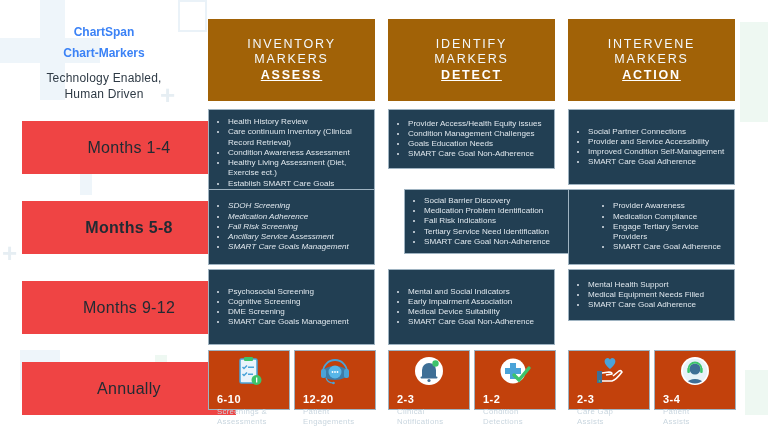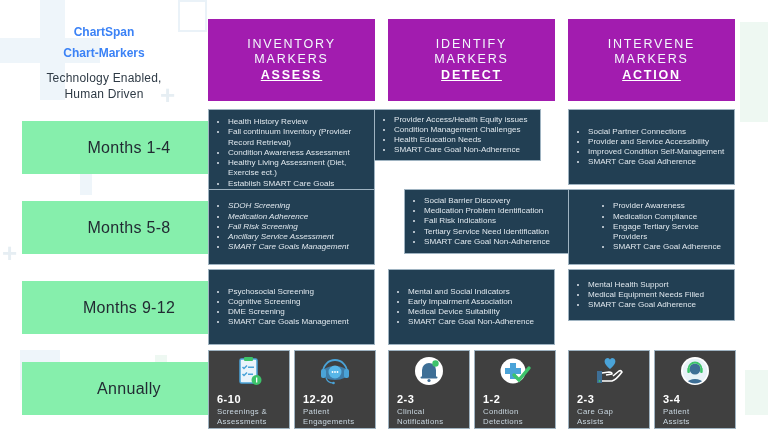--- a/index.html
+++ b/index.html
@@ -12,44 +12,44 @@
     .bg-cross.g { background: #eef8f2; }
     .bg-cross-outline { position: absolute; border: 2px solid #eaf2f8; z-index: 0; }
     .bg-plus { position: absolute; color: #e6eef3; font-size: 26px; font-weight: bold; z-index: 0; line-height: 1; }
 
     .brand { position: absolute; left: 20px; top: 22px; width: 168px; text-align: center; z-index: 2; }
     .brand-title { color: #3b82f6; font-weight: bold; font-size: 12px; line-height: 21px; }
     .brand-sub { color: #2e3a45; font-size: 12px; line-height: 16px; margin-top: 6px; letter-spacing: 0.2px; }
 
     .col-header {
       position: absolute; top: 19px; width: 167px; height: 82px;
-      background: #a21caf; color: #f3f9fd; text-align: center;
+      background: #a16207; color: #f3f9fd; text-align: center;
       display: flex; flex-direction: column; justify-content: center; z-index: 2;
       font-size: 12.5px; letter-spacing: 1.8px; line-height: 15.5px;
     }
     .col-header .strong { font-weight: bold; color: #ffffff; text-decoration: underline; }
 
     .row-label {
       position: absolute; left: 22px; width: 214px; height: 53px;
-      background: #86efac; color: #222b33; font-size: 16px;
+      background: #ef4444; color: #222b33; font-size: 16px;
       display: flex; align-items: center; justify-content: center; z-index: 2;
       letter-spacing: 0.3px;
     }
 
     .cell {
       position: absolute; width: 167px; background: #223f53; z-index: 2;
       border: 1px solid #9fb3c1; box-sizing: border-box;
       display: flex; align-items: center; padding-left: 7px; padding-right: 3px;
     }
     .cell ul { margin: 0; padding: 0 0 0 12px; color: #dfe7ed; font-size: 8.1px; line-height: 10.2px; }
     .cell li { padding-left: 0; }
     .cell li::marker { color: #dfe7ed; font-size: 7px; }
 
     .stat {
-      position: absolute; top: 350px; width: 82px; height: 79px; background: #404040;
+      position: absolute; top: 350px; width: 82px; height: 60px; background: #c2410c;
       border: 1px solid #9fb3c1; box-sizing: border-box; z-index: 2;
     }
     .stat .icon { position: absolute; left: 50%; top: 4px; width: 34px; height: 32px; transform: translateX(-50%); }
     .stat .num { position: absolute; left: 8px; top: 42px; color: #ffffff; font-weight: bold; font-size: 11px; letter-spacing: 0.5px; }
     .stat .lbl { position: absolute; left: 8px; top: 56px; color: #c9d6df; font-size: 7.8px; line-height: 9.5px; letter-spacing: 0.3px; }
   </style>
 </head>
 <body>
 
 <div class="bg-cross" style="left:40px;top:0;width:25px;height:100px;"></div>
@@ -82,39 +82,39 @@
   <div>MARKERS</div>
   <div class="strong">DETECT</div>
 </div>
 <div class="col-header" style="left:568px;">
   <div>INTERVENE</div>
   <div>MARKERS</div>
   <div class="strong">ACTION</div>
 </div>
 
 <div class="row-label" style="top:121px;">Months 1-4</div>
-<div class="row-label" style="top:201px;">Months 5-8</div>
+<div class="row-label" style="top:201px;font-weight:bold;">Months 5-8</div>
 <div class="row-label" style="top:281px;">Months 9-12</div>
 <div class="row-label" style="top:362px;">Annually</div>
 
 <div id="grid">
     <div class="cell" style="left: 208px; top: 109px; height: 88px;">
       <ul>
         <li>Health History Review</li>
-        <li>Fall continuum Inventory (Provider Record Retrieval)</li>
+        <li>Care continuum Inventory (Clinical Record Retrieval)</li>
         <li>Condition Awareness Assessment</li>
         <li>Healthy Living Assessment (Diet, Exercise ect.)</li>
         <li>Establish SMART Care Goals</li>
       </ul>
     </div>
-    <div class="cell" style="left: 374px; top: 109px; height: 52px;">
+    <div class="cell" style="left: 388px; top: 109px; height: 60px;">
       <ul>
         <li>Provider Access/Health Equity issues</li>
         <li>Condition Management Challenges</li>
-        <li>Health Education Needs</li>
+        <li>Goals Education Needs</li>
         <li>SMART Care Goal Non-Adherence</li>
       </ul>
     </div>
     <div class="cell" style="left: 568px; top: 109px; height: 76px;">
       <ul>
         <li>Social Partner Connections</li>
         <li>Provider and Service Accessibility</li>
         <li>Improved Condition Self-Management</li>
         <li>SMART Care Goal Adherence</li>
       </ul>

